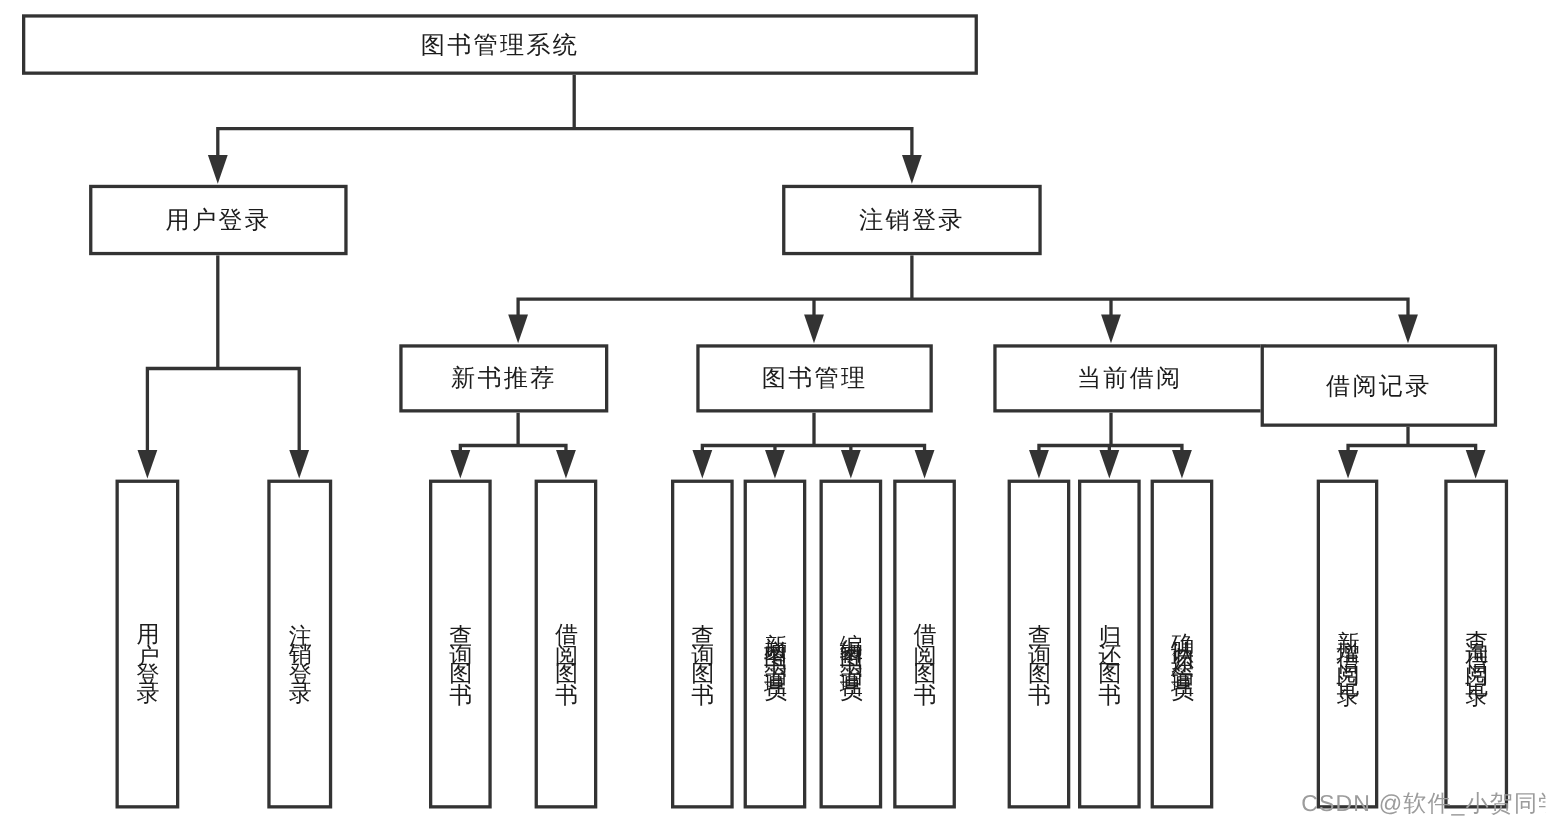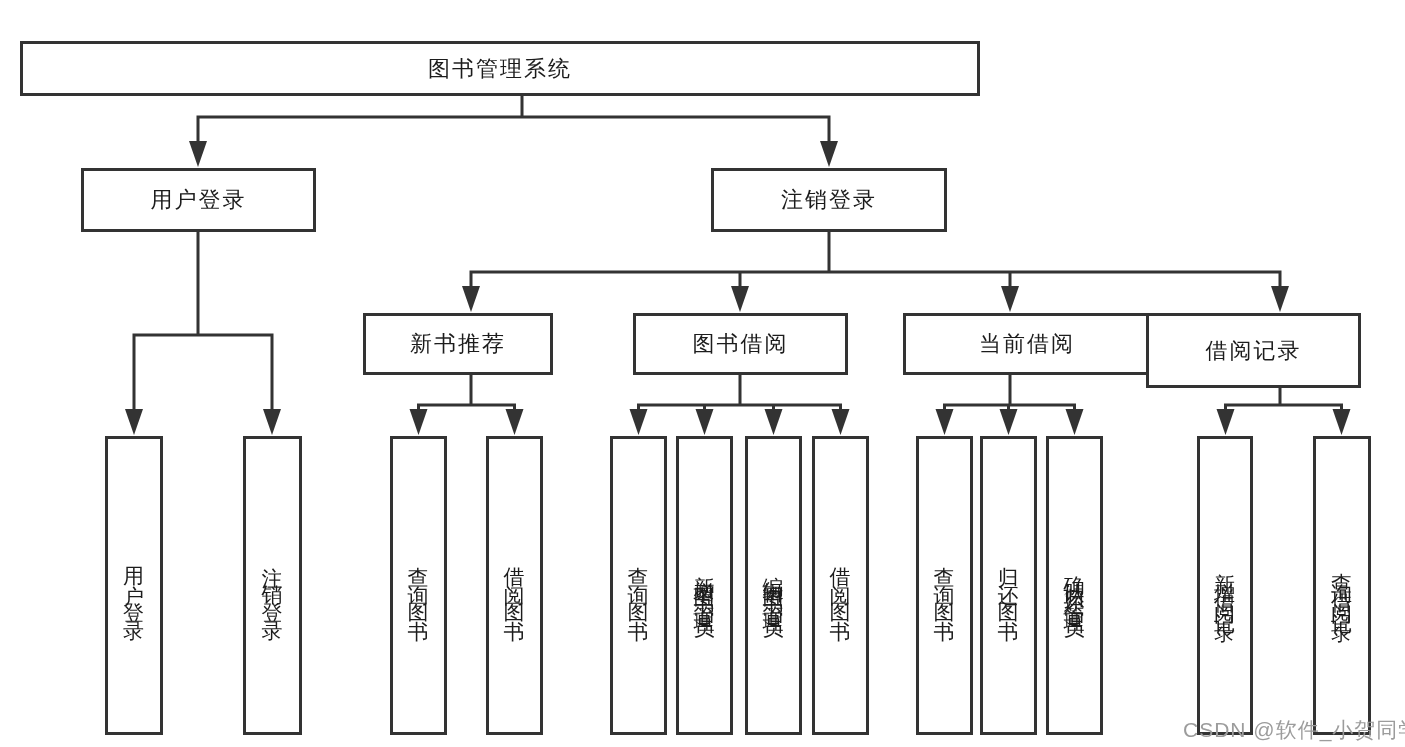--- a/index.html
+++ b/index.html
@@ -18,21 +18,21 @@
   }
   .h{font-size:22px;letter-spacing:2px;}
   .v{
     writing-mode:vertical-rl;text-orientation:mixed;
     font-size:21px;line-height:1;
   }
   .sp-lg{letter-spacing:18px;}
   .sp-md{letter-spacing:10px;}
   .sp-sm{letter-spacing:6px;}
   
-  #box-root{left:20px;top:13px;width:960px;height:55px;margin-top:28px;}
+  #box-root{left:20px;top:13px;width:869px;height:55px;}
   #box-user-login{left:81px;top:168px;width:235px;height:64px;}
   #box-book-mgmt{left:711px;top:168px;width:236px;height:64px;}
   #box-s0{left:363px;top:313px;width:190px;height:62px;}
   #box-s1{left:633px;top:313px;width:215px;height:62px;}
   #box-s2{left:903px;top:313px;width:248px;height:62px;}
   #box-s3{left:1146px;top:313px;width:215px;height:75px;}
   .leaf{top:436px;height:299px;}
   #leaf-ul-0{left:105px;width:58px;}
   #leaf-ul-1{left:243px;width:59px;}
   #leaf-s0-0{left:390px;width:57px;}
@@ -115,21 +115,21 @@
       <polygon points="1332.5,409 1350.5,409 1341.5,435"></polygon>
     </g>
   </svg>
 
   <div class="box h" id="box-root">图书管理系统</div>
 
   <div class="box h" id="box-user-login">用户登录</div>
   <div class="box h" id="box-book-mgmt">注销登录</div>
 
   <div class="box h" id="box-s0">新书推荐</div>
-  <div class="box h" id="box-s1">图书借阅</div>
+  <div class="box h" id="box-s1">图书管理</div>
   <div class="box h" id="box-s2">当前借阅</div>
   <div class="box h" id="box-s3">借阅记录</div>
 
   <div class="box v leaf sp-lg" id="leaf-ul-0">用户登录</div>
   <div class="box v leaf sp-lg" id="leaf-ul-1">注销登录</div>
 
   <div class="box v leaf sp-lg" id="leaf-s0-0">查询图书</div>
   <div class="box v leaf sp-lg" id="leaf-s0-1">借阅图书</div>
 
   <div class="box v leaf sp-lg" id="leaf-s1-0">查询图书</div>

